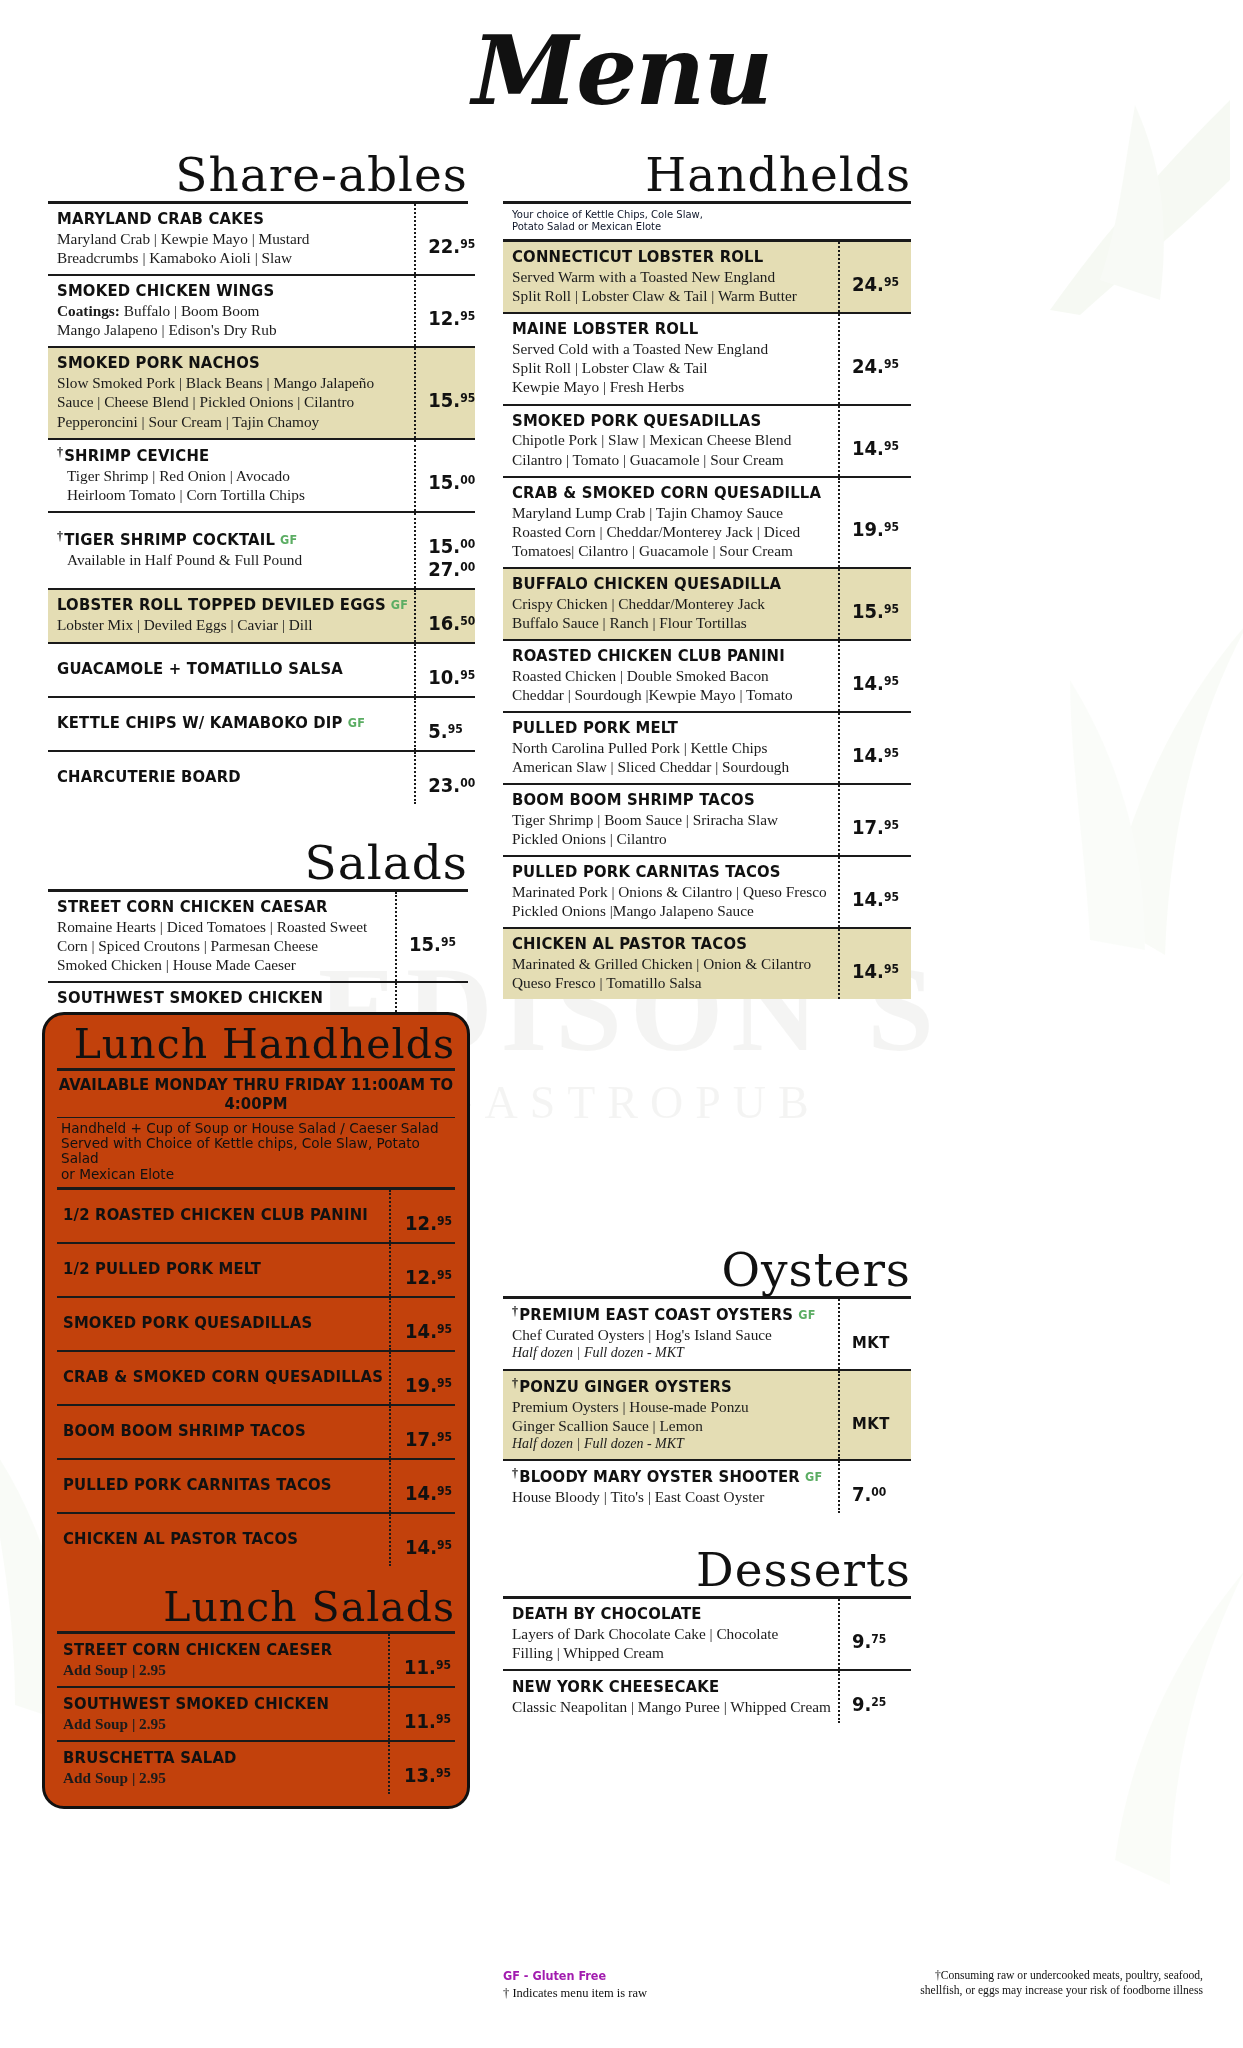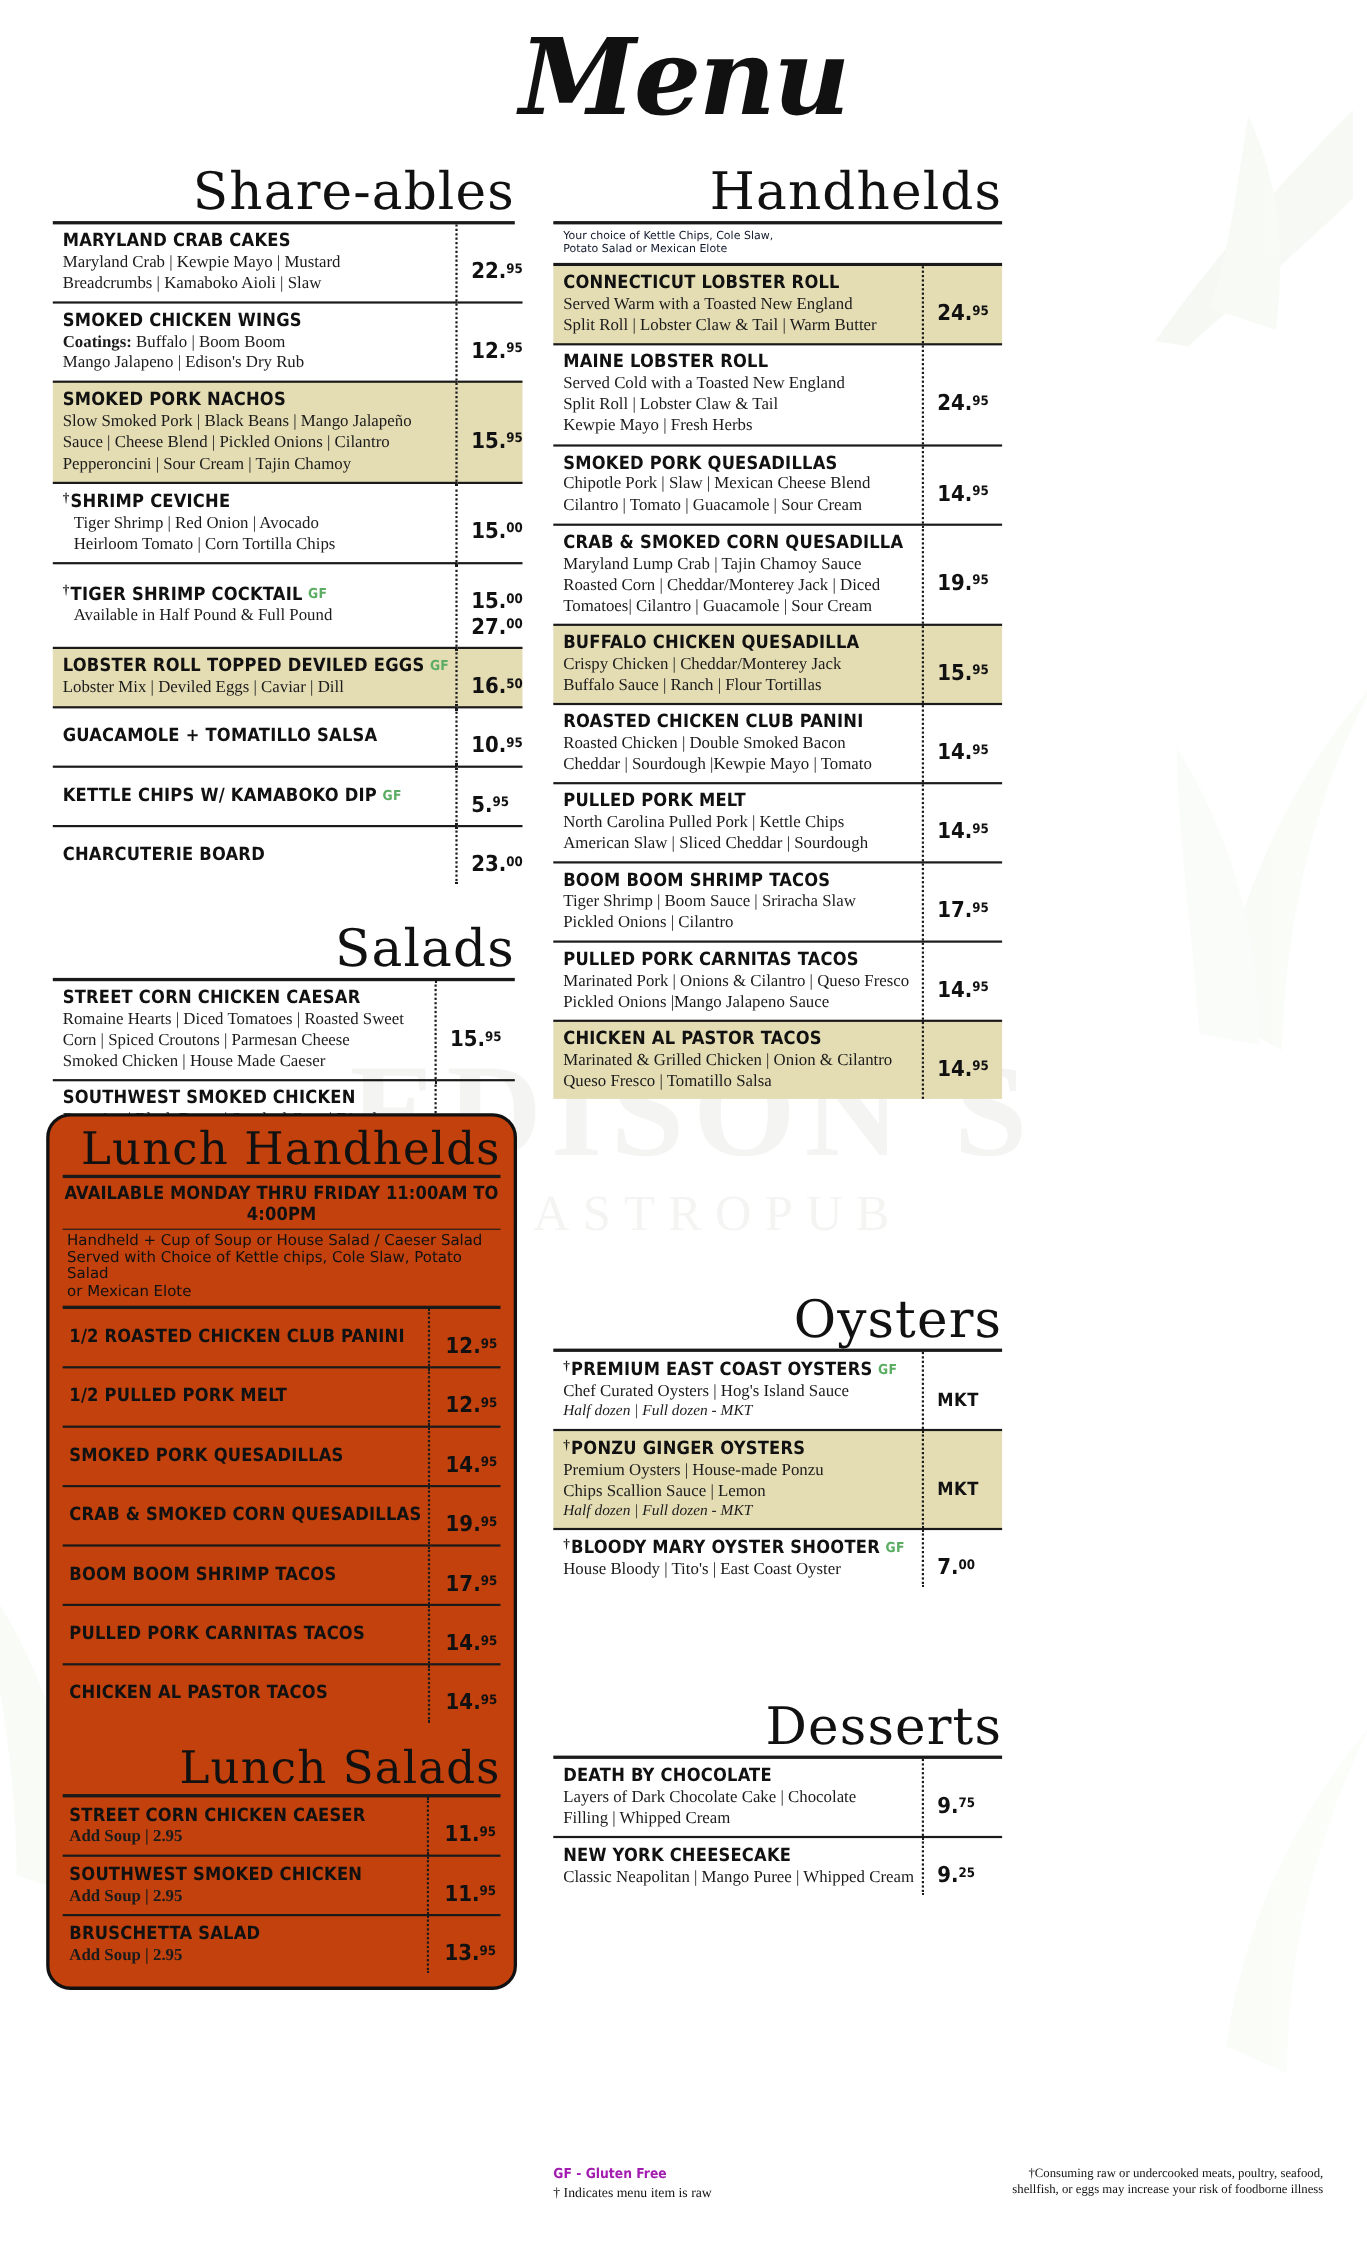--- a/index.html
+++ b/index.html
@@ -468,38 +468,38 @@
               <div class="it-title">CHICKEN AL PASTOR TACOS</div>
               <div class="it-desc">Marinated &amp; Grilled Chicken | Onion &amp; Cilantro</div>
               <div class="it-desc">Queso Fresco | Tomatillo Salsa</div>
             </td>
             <td class="price"><span class="pr">14.<sup>95</sup></span></td>
           </tr>
         </tbody>
       </table>
   </div>
 
-  <div class="col" style="left:503px; top:1175px; width:408px;">
+  <div class="col" style="left:503px; top:1245px; width:408px;">
     <div class="sec-head">Oysters</div>
     <div class="rule-thick"></div>
     <table class="items" id="oysters-list">
         <tbody>
           <tr class="row">
             <td class="name">
               <div class="it-title"><span class="dag">†</span>PREMIUM EAST COAST OYSTERS<span class="gf">GF</span></div>
               <div class="it-desc">Chef Curated Oysters | Hog's Island Sauce</div>
               <div class="it-desc ital">Half dozen | Full dozen - MKT</div>
             </td>
             <td class="price"><span class="pr"><span class="mkt">MKT</span></span></td>
           </tr>
           <tr class="row hl">
             <td class="name">
               <div class="it-title"><span class="dag">†</span>PONZU GINGER OYSTERS</div>
               <div class="it-desc">Premium Oysters | House-made Ponzu</div>
-              <div class="it-desc">Chips Scallion Sauce | Lemon</div>
+              <div class="it-desc">Ginger Scallion Sauce | Lemon</div>
               <div class="it-desc ital">Half dozen | Full dozen - MKT</div>
             </td>
             <td class="price"><span class="pr"><span class="mkt">MKT</span></span></td>
           </tr>
           <tr class="row">
             <td class="name">
               <div class="it-title"><span class="dag">†</span>BLOODY MARY OYSTER SHOOTER<span class="gf">GF</span></div>
               <div class="it-desc">House Bloody | Tito's | East Coast Oyster</div>
             </td>
             <td class="price"><span class="pr">7.<sup>00</sup></span></td>

